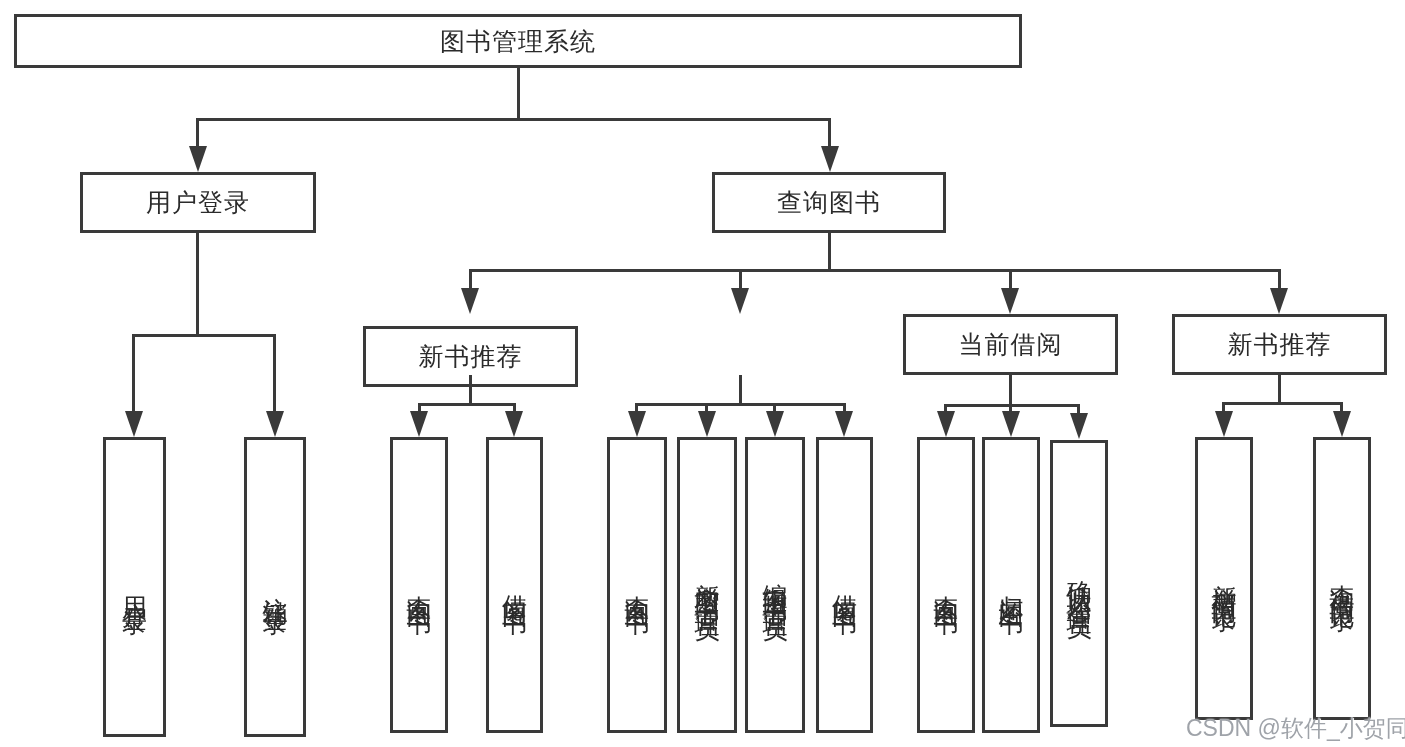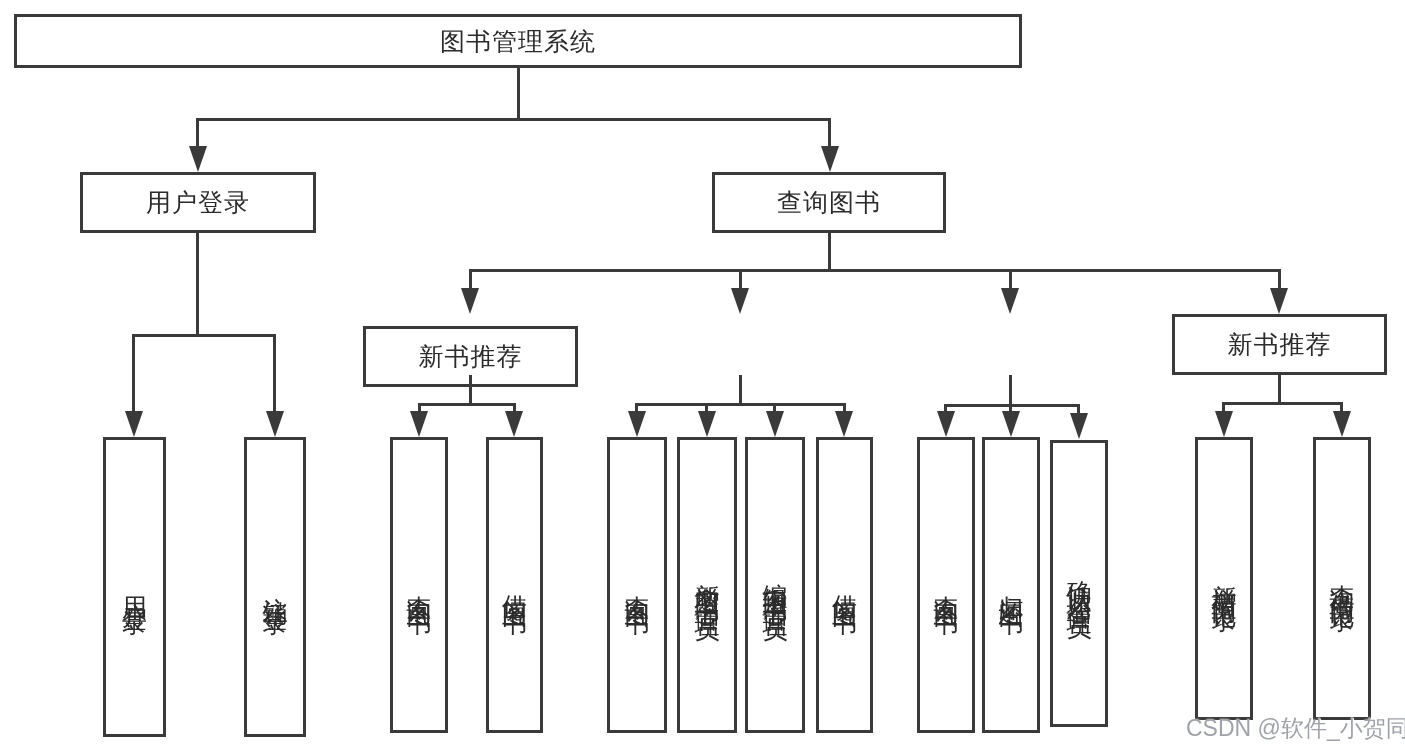--- a/index.html
+++ b/index.html
@@ -93,20 +93,23 @@
   <div class="v" style="left:739px;top:269px;height:19px"></div>
   <div class="arrow" style="left:731px;top:288px"></div>
   <div class="v" style="left:1009px;top:269px;height:19px"></div>
   <div class="arrow" style="left:1001px;top:288px"></div>
   <div class="v" style="left:1278px;top:269px;height:19px"></div>
   <div class="arrow" style="left:1270px;top:288px"></div>
 
   <div class="box" style="left:363px;top:326px;width:215px;height:61px">
     <span>新书推荐</span>
   </div>
+  <div class="box" style="left:903px;top:314px;width:215px;height:61px">
+    <span>当前借阅</span>
+  </div>
   <div class="box" style="left:1172px;top:314px;width:215px;height:61px">
     <span>新书推荐</span>
   </div>
 
   <div class="v" style="left:469px;top:375px;height:31px"></div>
   <div class="h" style="left:418px;top:403px;width:98px"></div>
   <div class="v" style="left:418px;top:403px;height:9px"></div>
   <div class="arrow" style="left:410px;top:411px"></div>
   <div class="v" style="left:513px;top:403px;height:9px"></div>
   <div class="arrow" style="left:505px;top:411px"></div>

